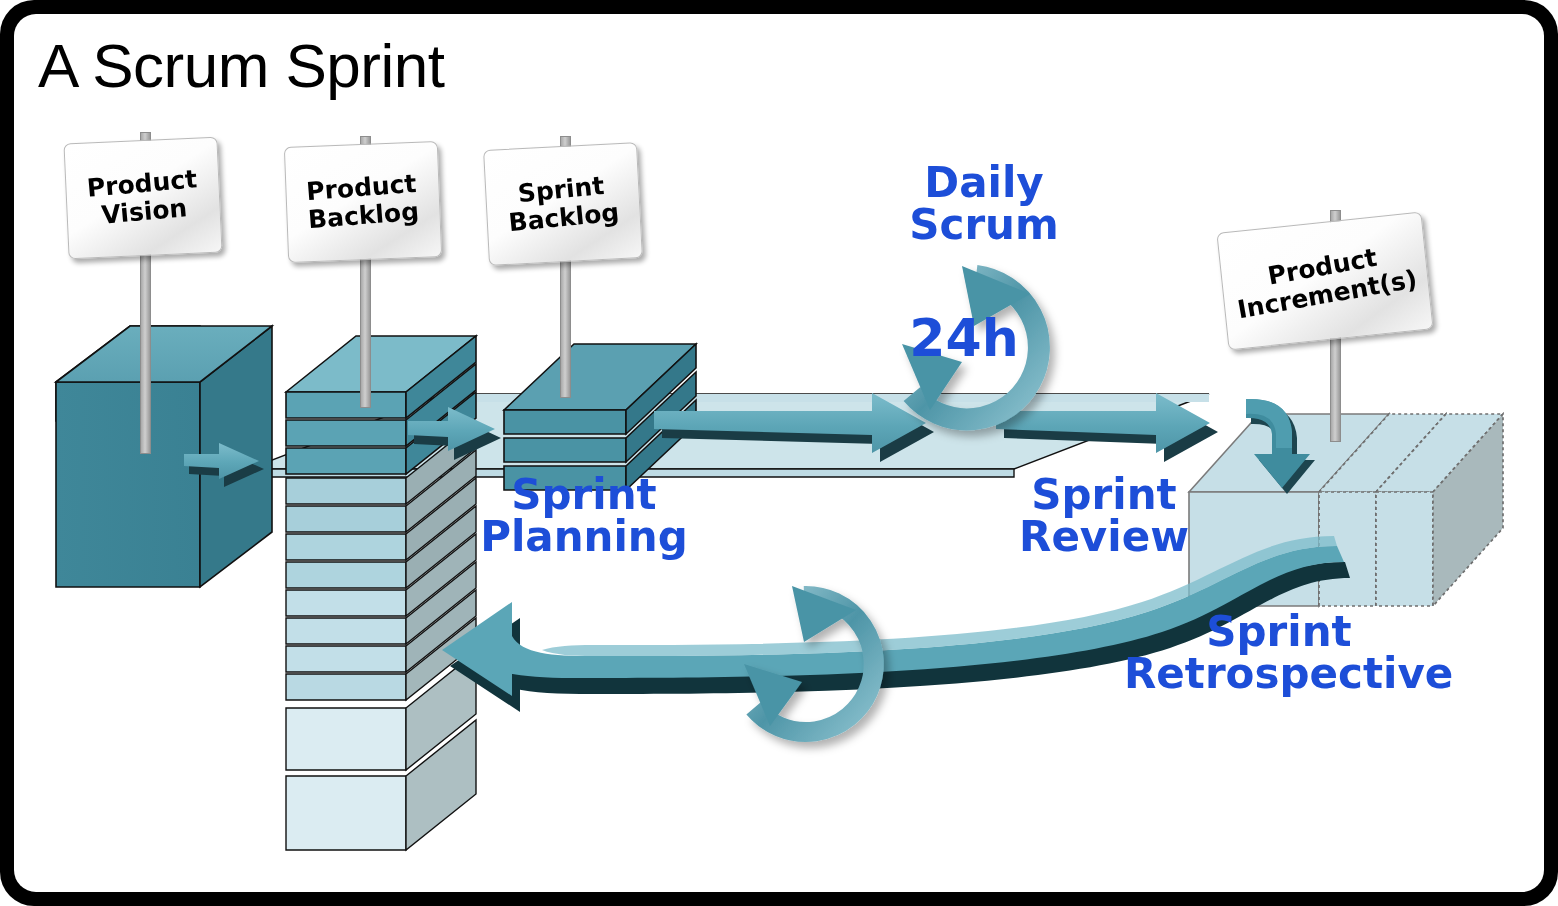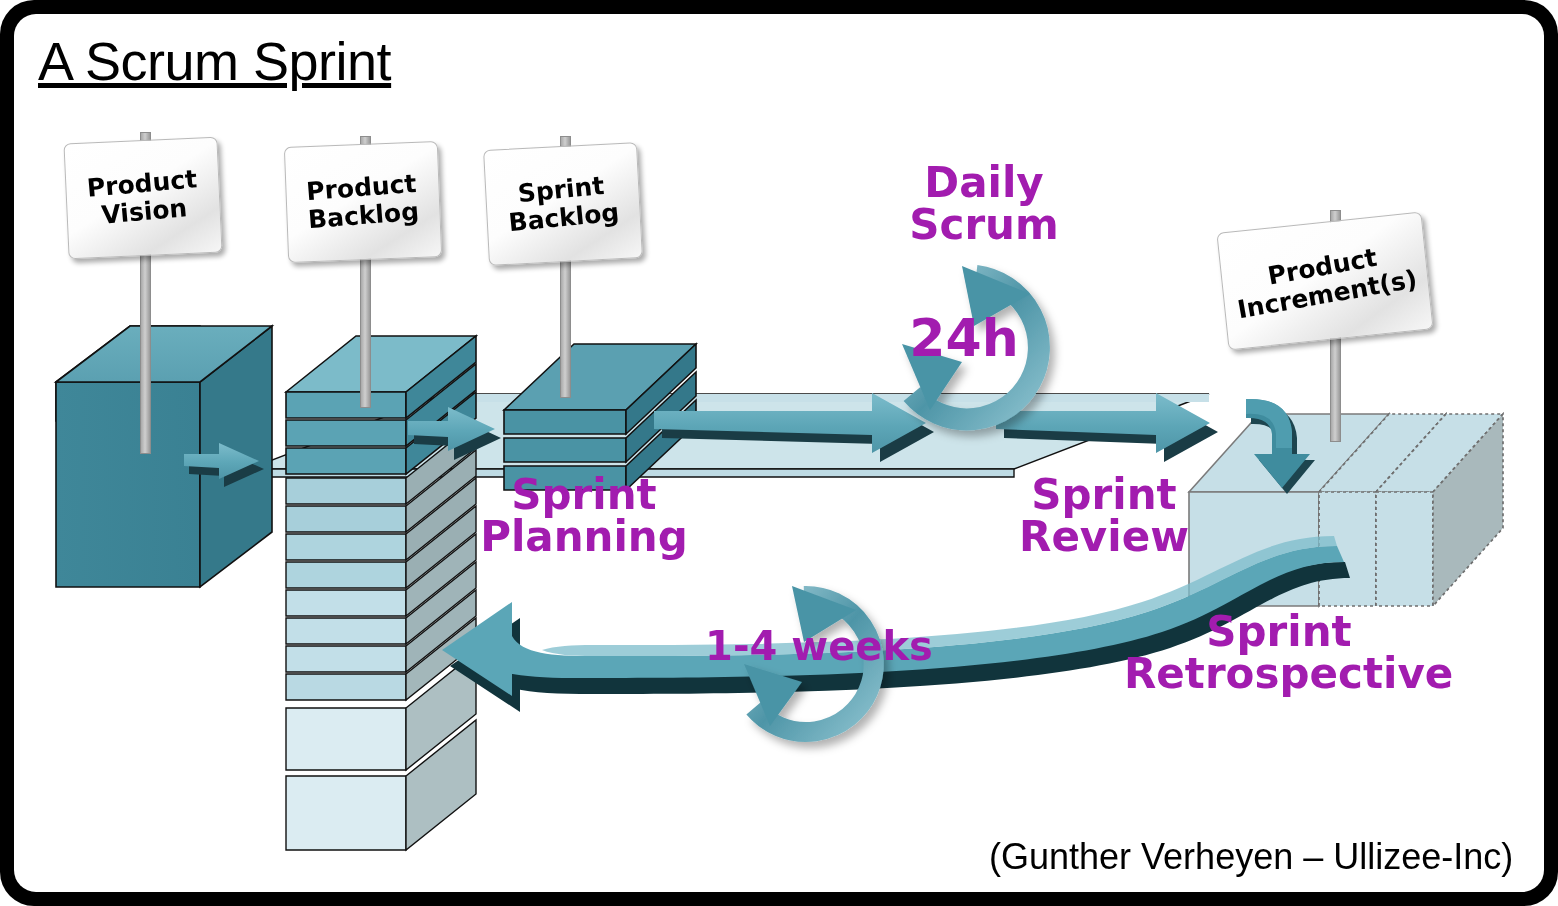--- a/index.html
+++ b/index.html
@@ -7,25 +7,25 @@
   #frame{
     position:relative;width:1558px;height:906px;box-sizing:border-box;
     background:#000;border-radius:34px;overflow:hidden;
   }
   #canvas{
     position:absolute;left:14px;top:14px;width:1530px;height:878px;
     background:#ffffff;border-radius:22px;overflow:hidden;
   }
   svg.layer{position:absolute;left:0;top:0;width:1530px;height:878px;}
   .ttl{
-    position:absolute;left:24px;top:16px;font-size:54px;color:#000;
-    font-family:"Liberation Sans",sans-serif;letter-spacing:-0.5px;white-space:nowrap;text-decoration:underline;
+    position:absolute;left:24px;top:16px;font-size:62px;color:#000;
+    font-family:"Liberation Sans",sans-serif;letter-spacing:-0.5px;white-space:nowrap;
   }
   .lbl{
-    position:absolute;color:#a21caf;font-weight:bold;line-height:1.0;
+    position:absolute;color:#1d4ed8;font-weight:bold;line-height:1.0;
     font-family:"DejaVu Sans",sans-serif;text-align:center;white-space:pre-line;
   }
   .lbl-daily{left:860px;top:148px;width:220px;font-size:42px;}
   .lbl-plan{left:455px;top:460px;width:230px;font-size:42px;}
   .lbl-rev{left:1000px;top:460px;width:180px;font-size:42px;}
   .lbl-retro{left:1110px;top:597px;width:310px;font-size:42px;}
   .lbl-24h{left:890px;top:298px;width:120px;font-size:52px;text-align:center;}
   .lbl-weeks{left:680px;top:612px;width:250px;font-size:40px;text-align:center;}
   .credit{
     position:absolute;left:975px;top:822px;font-size:36px;color:#000;
@@ -261,18 +261,16 @@
 
     <div class="lbl lbl-daily">Daily
 Scrum</div>
     <div class="lbl lbl-24h">24h</div>
     <div class="lbl lbl-plan">Sprint
 Planning</div>
     <div class="lbl lbl-rev">Sprint
 Review</div>
     <div class="lbl lbl-retro">Sprint
 Retrospective</div>
-    <div class="lbl lbl-weeks">1-4 weeks</div>
-
-    <div class="credit">(Gunther Verheyen – Ullizee-Inc)</div>
+
 
   </div>
 </div>
 
 </body></html>

